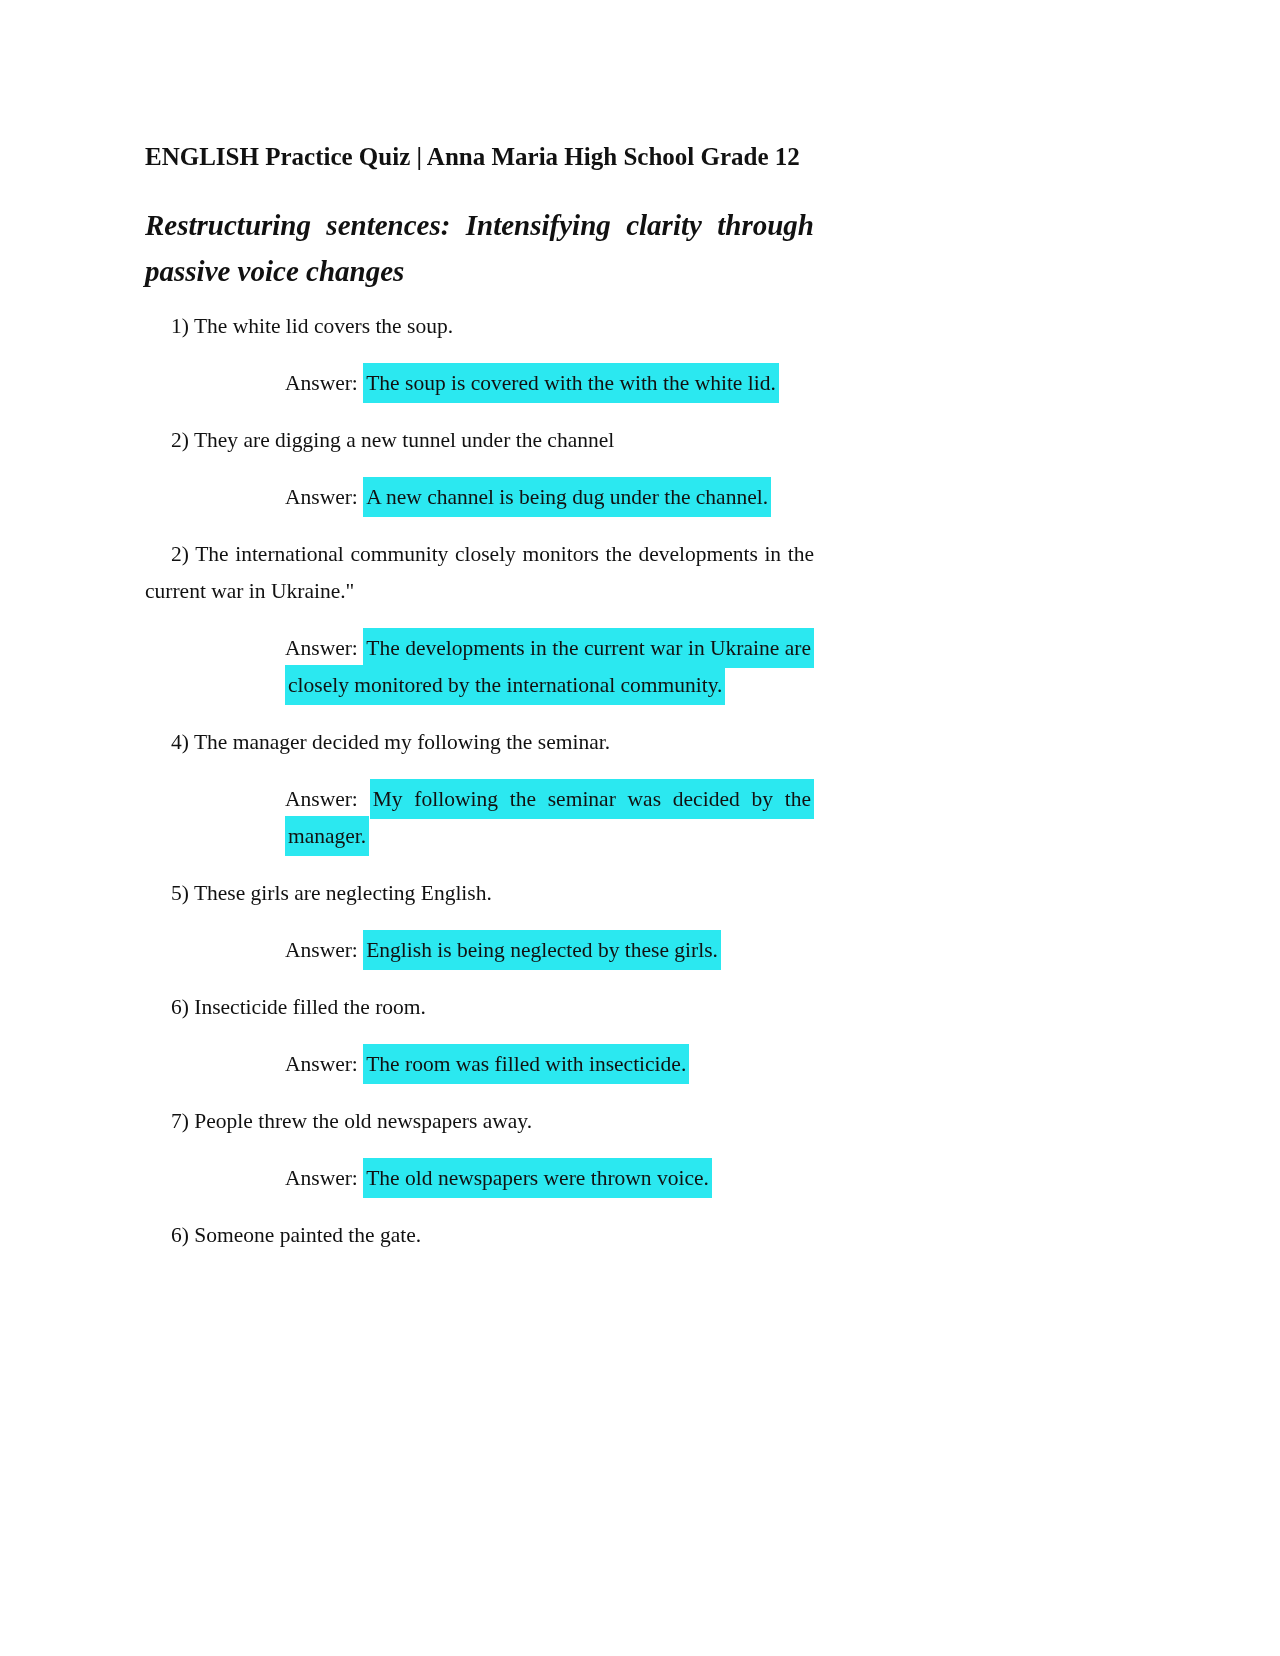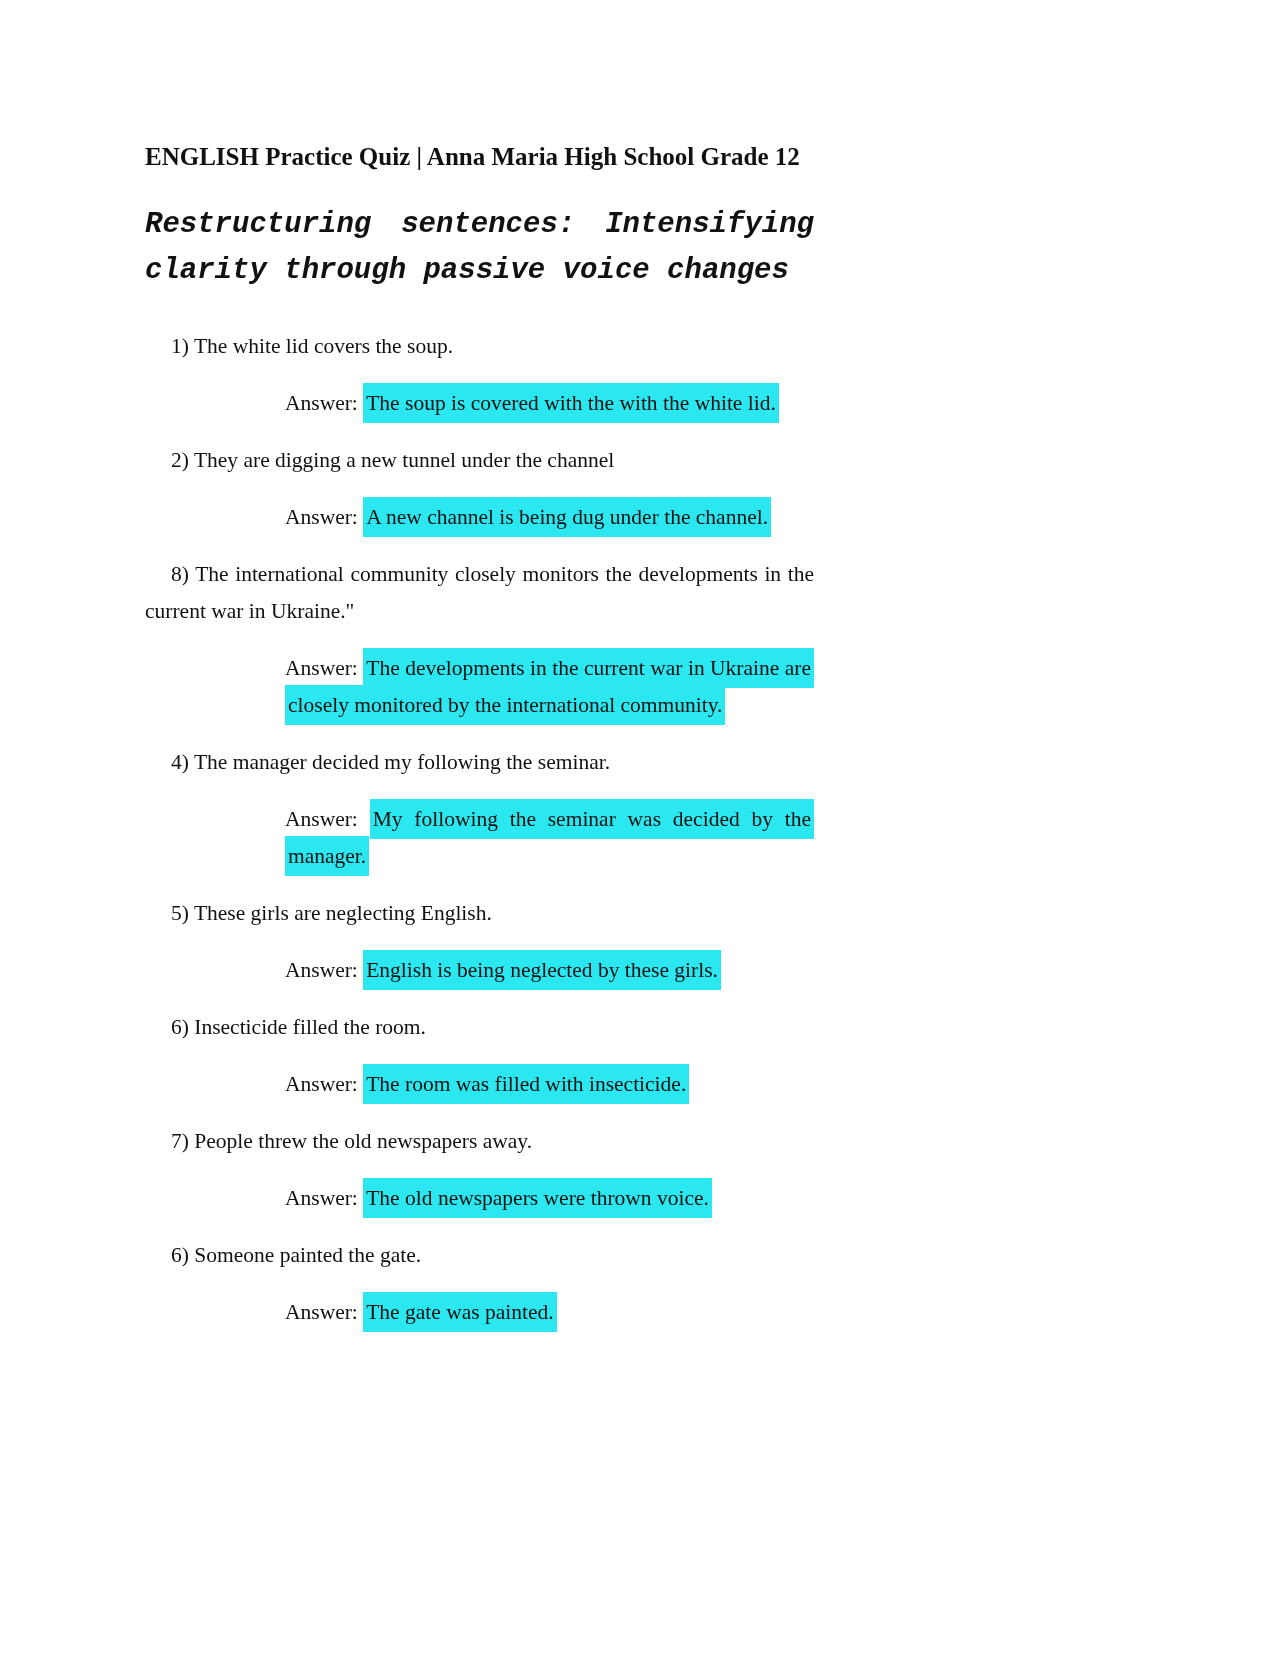--- a/index.html
+++ b/index.html
@@ -26,23 +26,22 @@
     font-weight: bold;
     line-height: 34px;
     margin: 0 0 28px 0;
     text-align: left;
   }
   .doc-heading {
     font-size: 29px;
     font-weight: bold;
     font-style: italic;
     line-height: 46px;
-    margin: 0 0 34px 0;
+    margin: 0 0 14px 0;
     text-align: justify;
-    font-family: Liberation Mono, monospace;
   }
   p.q {
     font-size: 21.5px;
     line-height: 37px;
     margin: 0 0 20px 0;
     text-align: justify;
     text-indent: 26px;
   }
   p.a {
     font-size: 21.5px;
@@ -70,21 +69,21 @@
     <p class="q">1) The white lid covers the soup.</p>
     <p class="a"><span>Answer:</span> <span class="hl">The soup is covered with the with the white lid.</span></p>
   </div>
 
   <div class="qa">
     <p class="q">2) They are digging a new tunnel under the channel</p>
     <p class="a"><span>Answer:</span> <span class="hl">A new channel is being dug under the channel.</span></p>
   </div>
 
   <div class="qa">
-    <p class="q">8) The international community closely monitors the developments in the current war in Ukraine."</p>
+    <p class="q">2) The international community closely monitors the developments in the current war in Ukraine."</p>
     <p class="a"><span>Answer:</span> <span class="hl">The developments in the current war in Ukraine are closely monitored by the international community.</span></p>
   </div>
 
   <div class="qa">
     <p class="q">4) The manager decided my following the seminar.</p>
     <p class="a"><span>Answer:</span> <span class="hl">My following the seminar was decided by the manager.</span></p>
   </div>
 
   <div class="qa">
     <p class="q">5) These girls are neglecting English.</p>
@@ -96,17 +95,16 @@
     <p class="a"><span>Answer:</span> <span class="hl">The room was filled with insecticide.</span></p>
   </div>
 
   <div class="qa">
     <p class="q">7) People threw the old newspapers away.</p>
     <p class="a"><span>Answer:</span> <span class="hl">The old newspapers were thrown voice.</span></p>
   </div>
 
   <div class="qa">
     <p class="q">6) Someone painted the gate.</p>
-    <p class="a"><span>Answer:</span> <span class="hl">The gate was painted.</span></p>
   </div>
 
 
 </div>
 
 </body></html>

